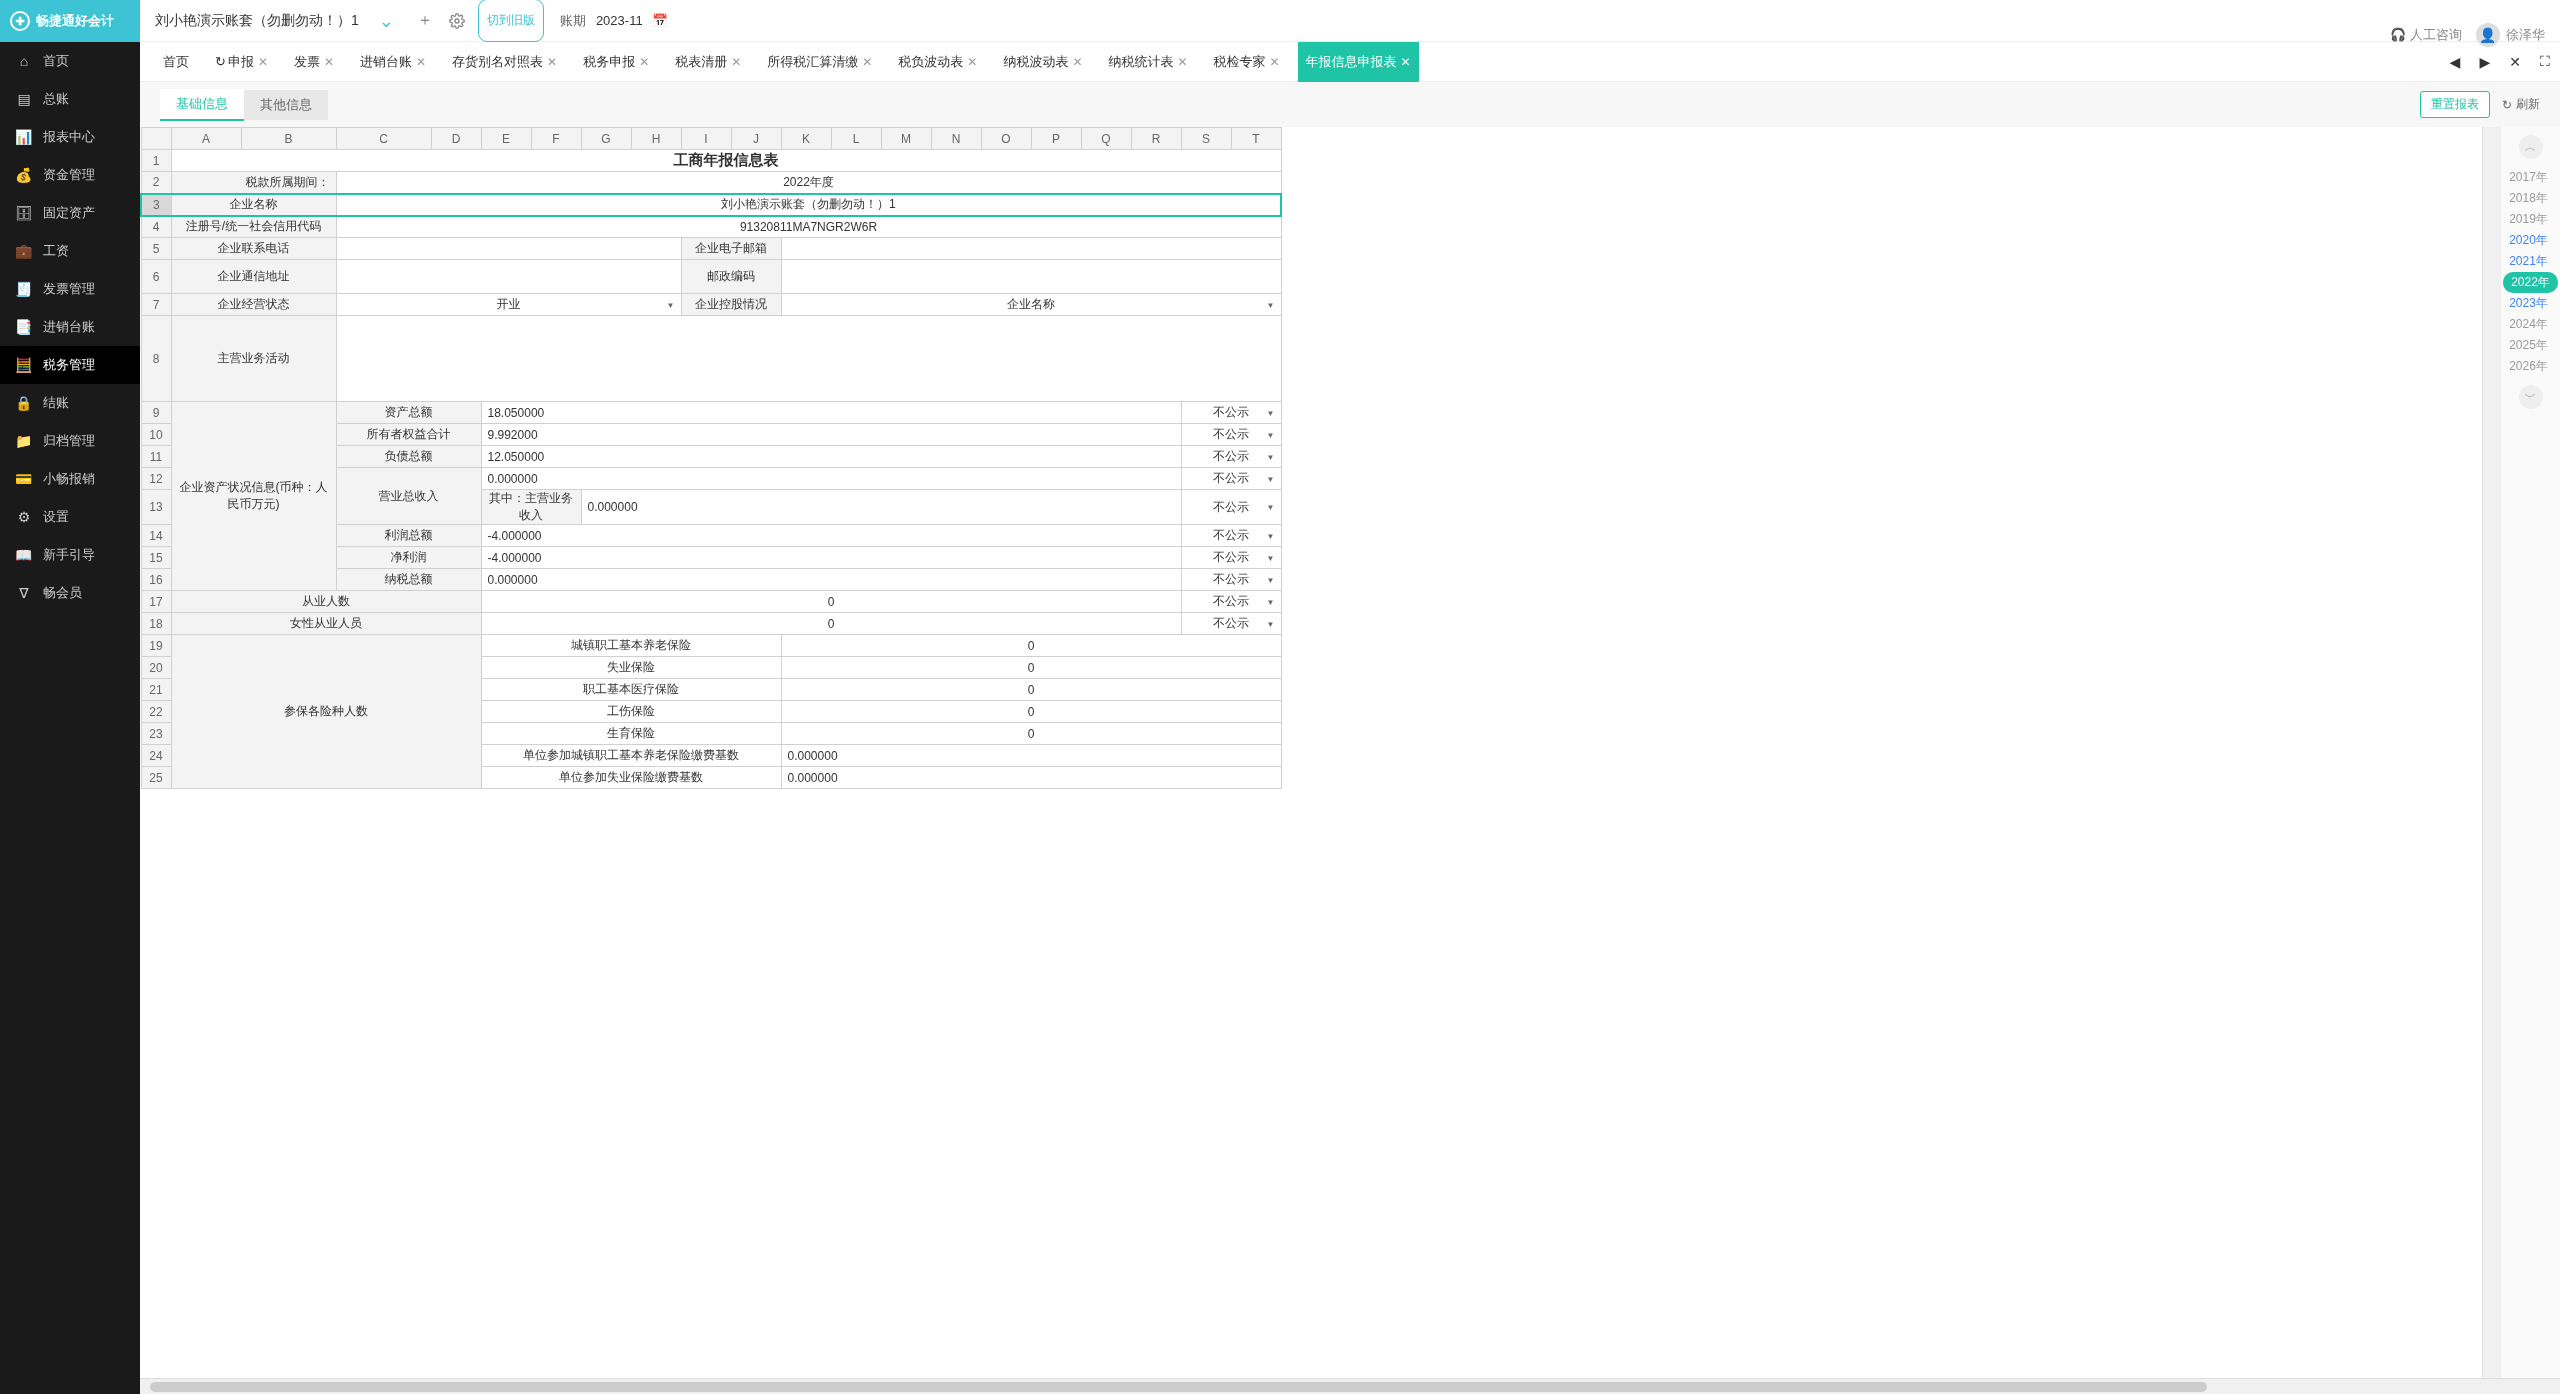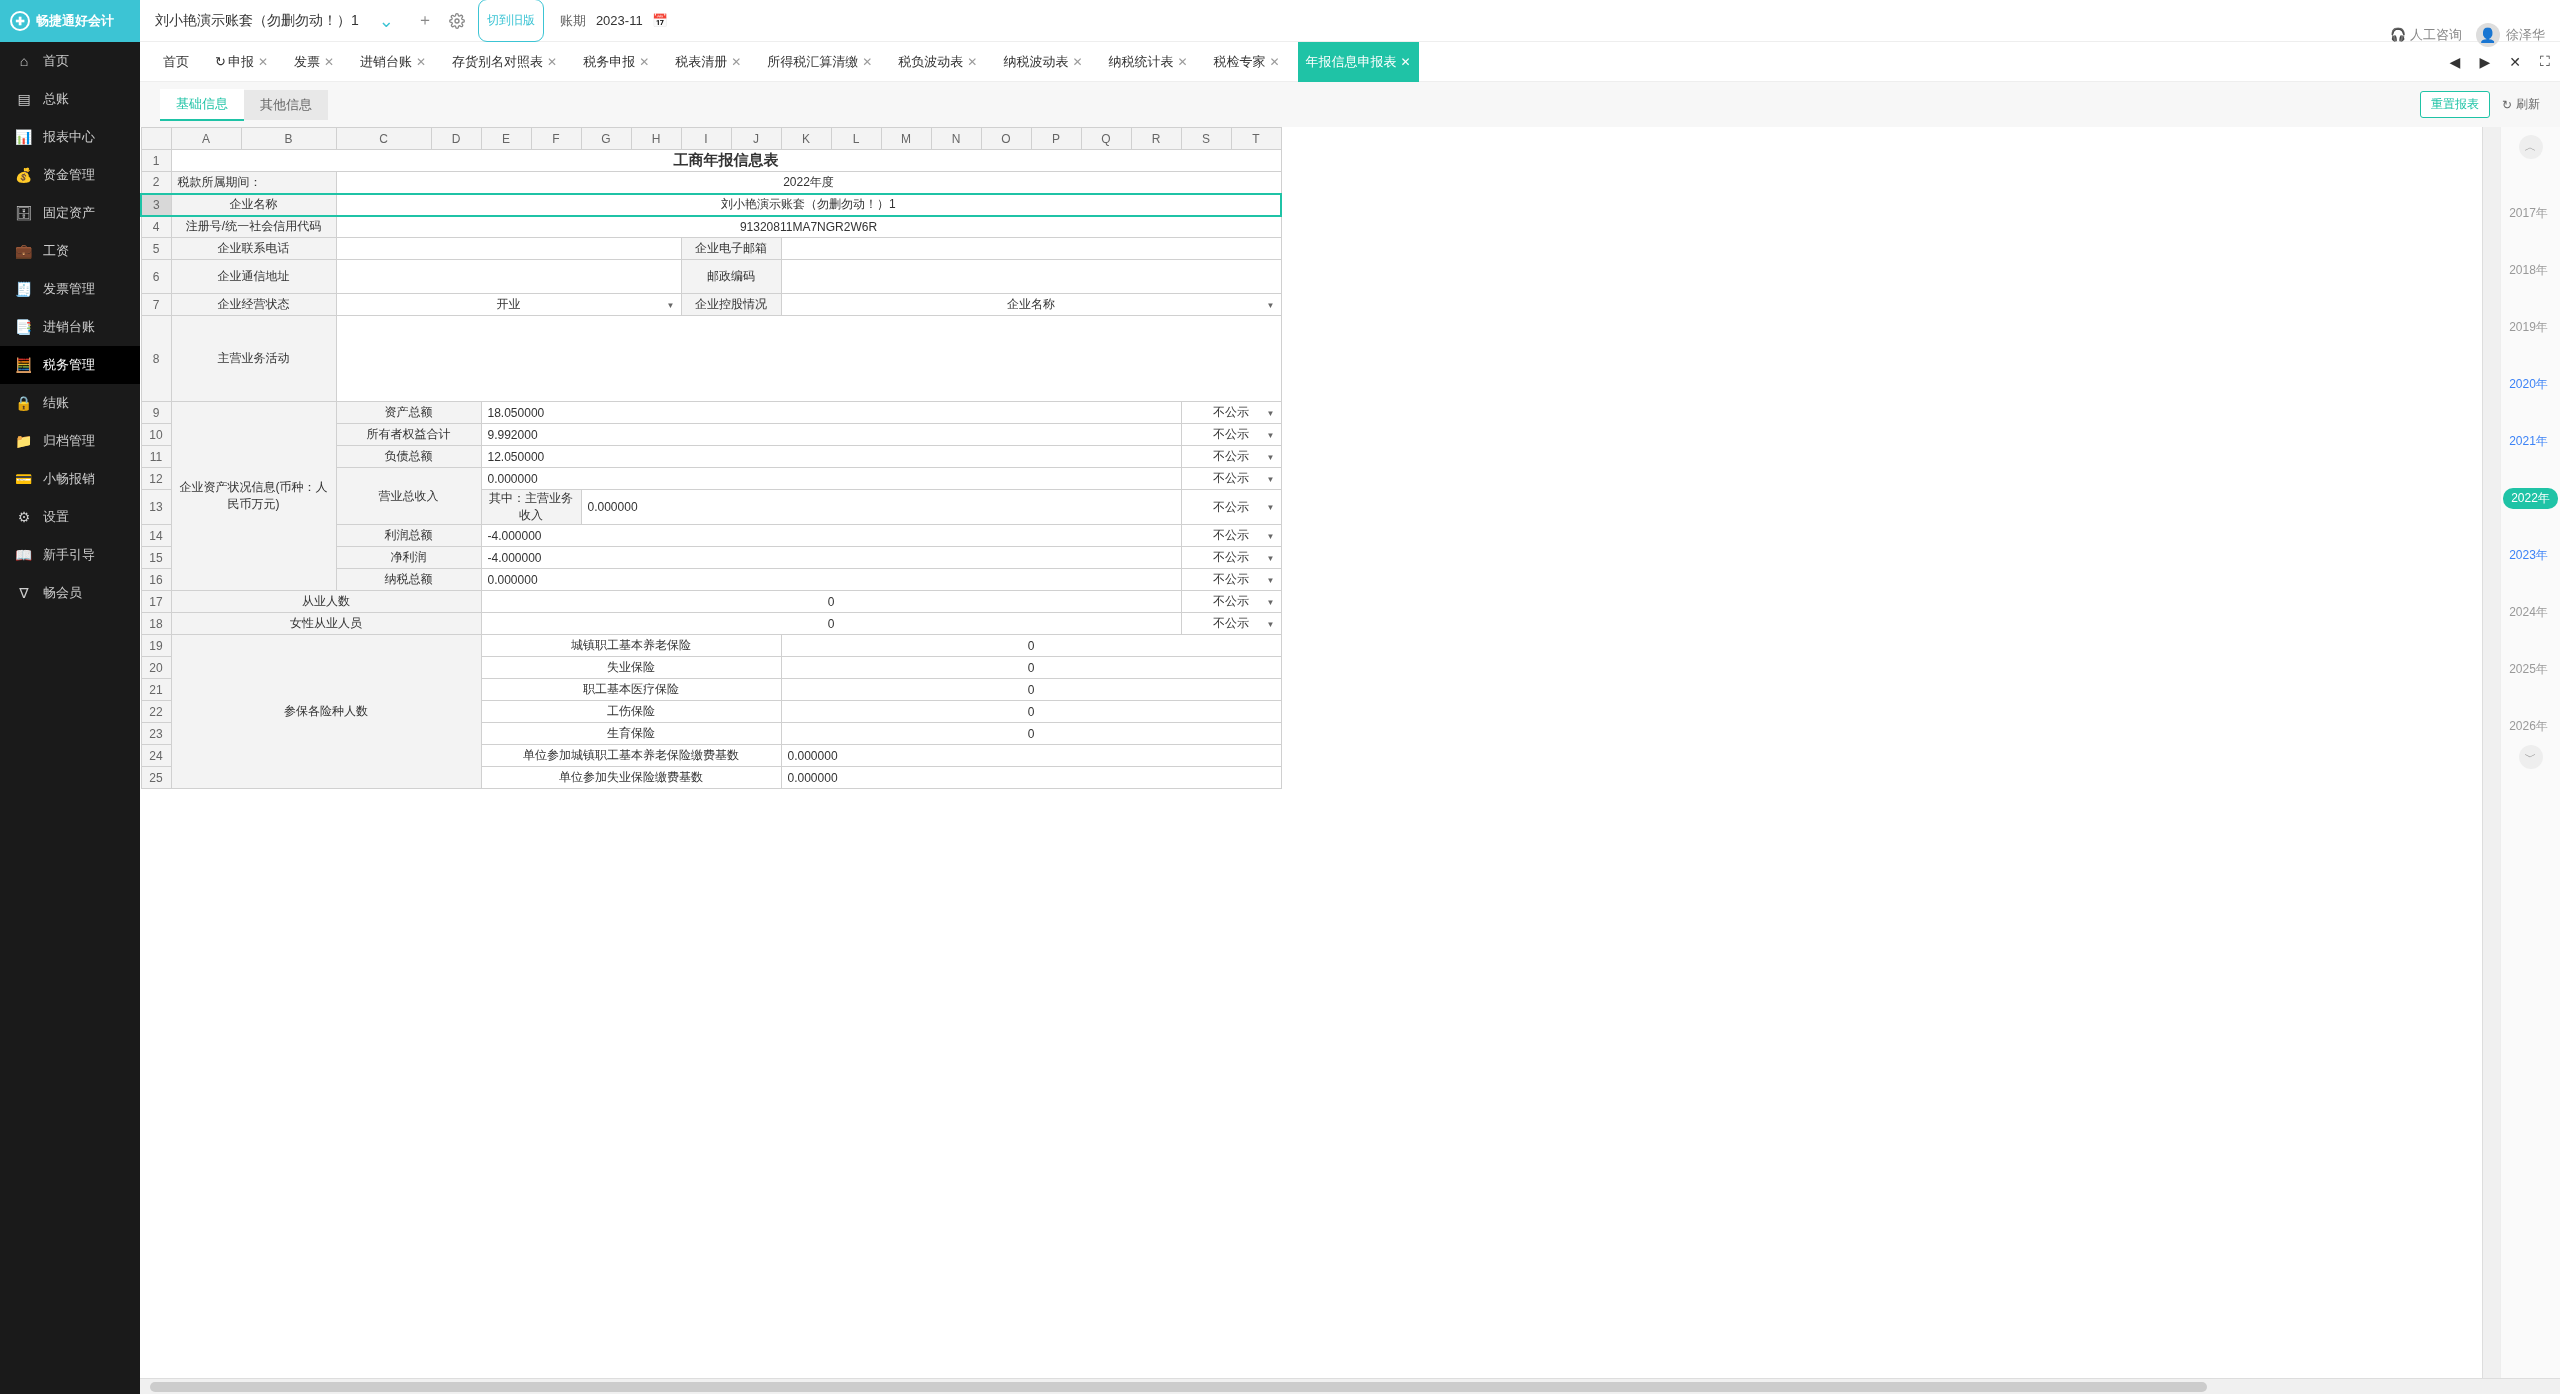--- a/index.html
+++ b/index.html
@@ -60,21 +60,21 @@
 .valc { text-align:center; }
 .title-cell { text-align:center; font-size:15px; font-weight:bold; background:#fff; }
 .dd { position:relative; }
 .dd::after { content:"▼"; position:absolute; right:6px; top:50%; transform:translateY(-50%); font-size:8px; color:#666; }
 tr.selrow td { border-top:2px solid #1fc3a6; border-bottom:2px solid #1fc3a6; }
 tr.selrow td:first-child { border-left:2px solid #1fc3a6; }
 tr.selrow td:last-child { border-right:2px solid #1fc3a6; }
 .vscroll { width:18px; background:#f0f0f0; border-left:1px solid #ddd; }
 .yearbar { width:60px; background:#fafafa; border-left:1px solid #eee; display:flex; flex-direction:column; align-items:center; padding-top:8px; gap:8px; font-size:12px; }
 .yearbar .arrow { width:24px; height:24px; border-radius:50%; background:#eee; display:flex; align-items:center; justify-content:center; cursor:pointer; color:#999; }
-.year { color:#999; padding:2px 6px; cursor:pointer;margin-top:36px; }
+.year { color:#999; padding:2px 6px; cursor:pointer; }
 .year.avail { color:#3b82f6; }
 .year.sel { background:#1fc3a6; color:#fff; border-radius:10px; padding:2px 8px; }
 .hscroll { height:16px; background:#f0f0f0; border-top:1px solid #ddd; display:flex; align-items:center; }
 .hscroll-thumb { height:10px; background:#ccc; border-radius:5px; margin-left:10px; }
 
 svg { display:block; }
 </style>
 </head>
 <body>
 
@@ -272,21 +272,21 @@
                 <th style="width:50px">R</th>
                 <th style="width:50px">S</th>
                 <th style="width:50px">T</th>
               </tr>
               <tr>
                 <td class="rowhdr">1</td>
                 <td colspan="20" class="title-cell">工商年报信息表</td>
               </tr>
               <tr>
                 <td class="rowhdr">2</td>
-                <td colspan="2" class="lbl" style="text-align:left">税款所属期间：</td>
+                <td colspan="2" class="lbl" style="text-align:right">税款所属期间：</td>
                 <td colspan="18" class="val">2022年度</td>
               </tr>
               <tr class="selrow">
                 <td class="rowhdr sel">3</td>
                 <td colspan="2" class="lbl">企业名称</td>
                 <td colspan="18" class="val">刘小艳演示账套（勿删勿动！）1</td>
               </tr>
               <tr>
                 <td class="rowhdr">4</td>
                 <td colspan="2" class="lbl">注册号/统一社会信用代码</td>

